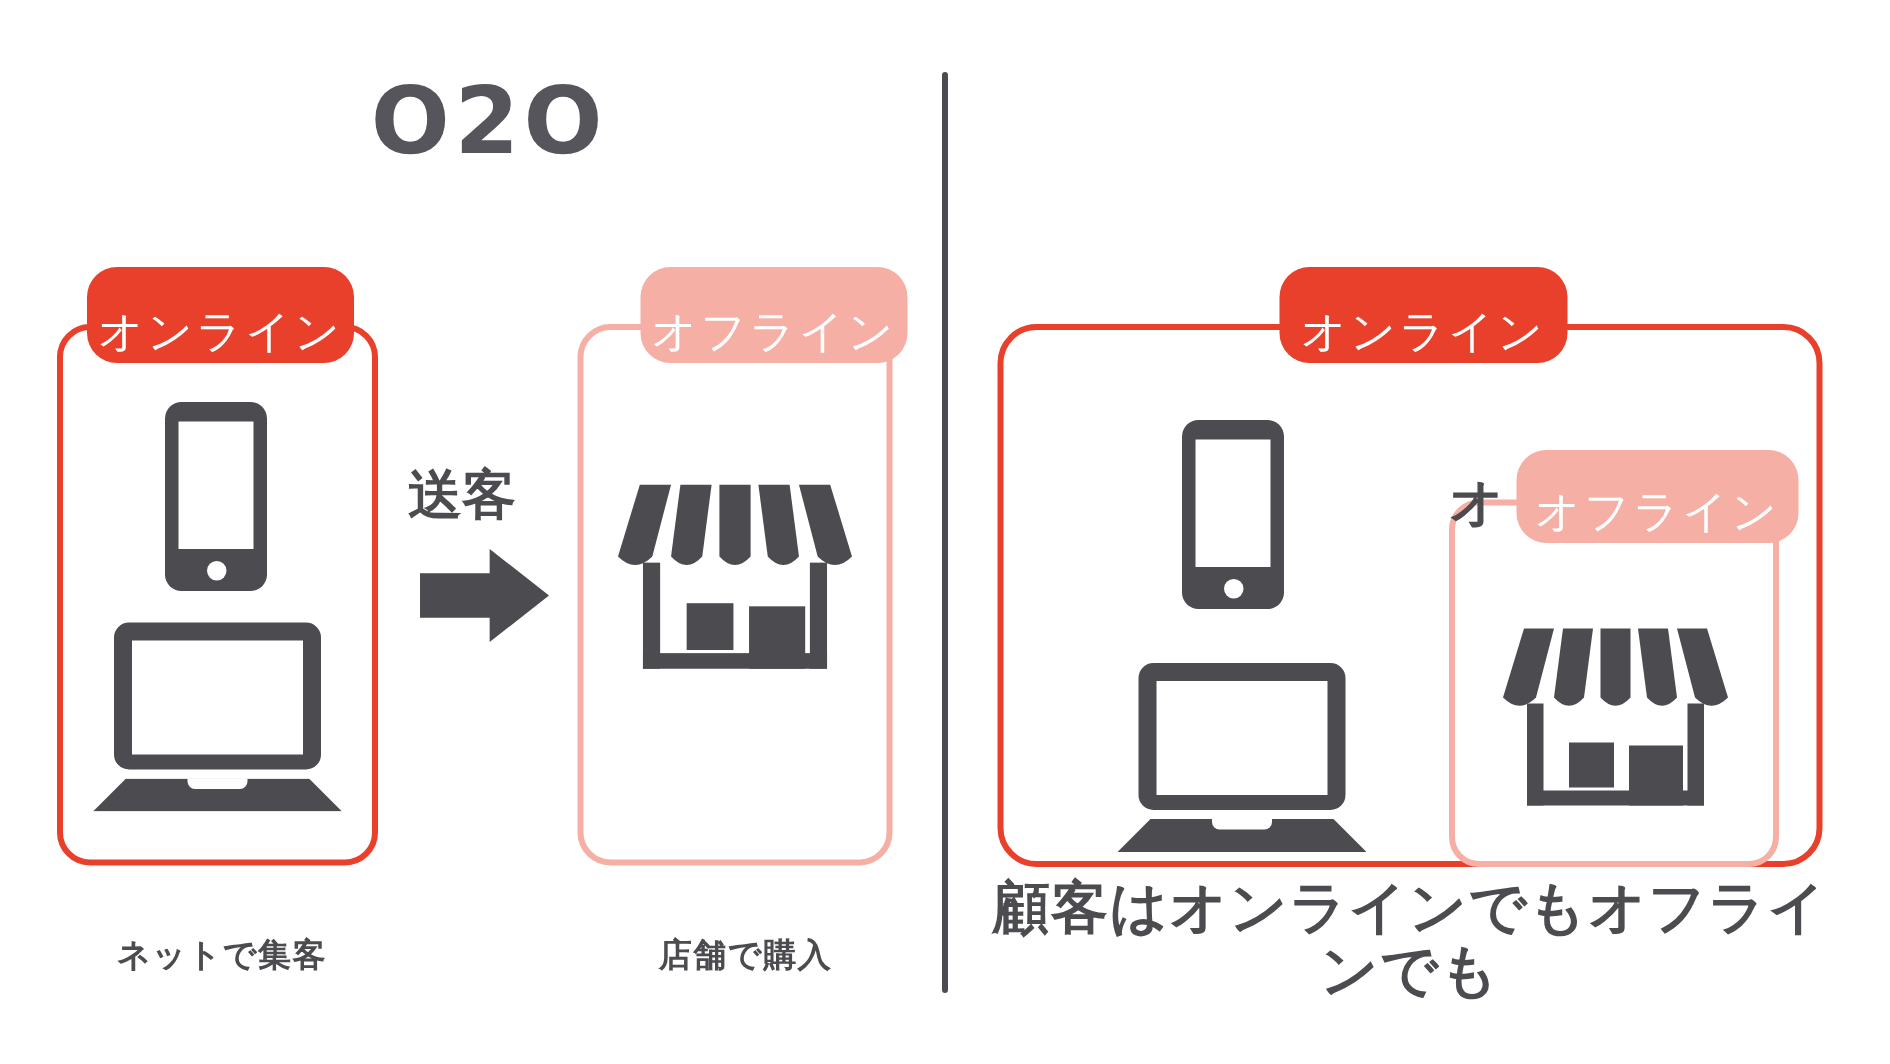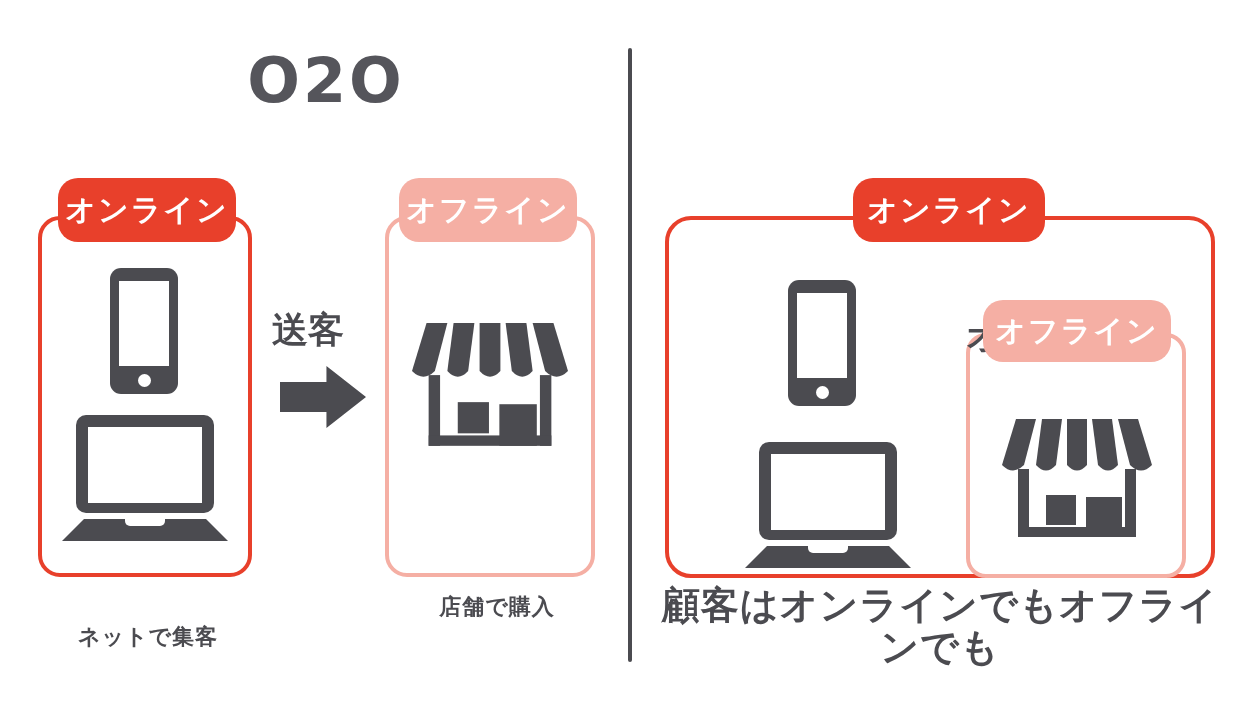--- a/index.html
+++ b/index.html
@@ -14,25 +14,25 @@
   .title{
     position:absolute;top:50px;width:200px;text-align:center;
     font-size:62px;font-weight:900;letter-spacing:3px;
     color:var(--title-gray,#55555B);line-height:1;
   }
   #o2o-title{left:226px;}
   #omo-title{left:850px;}
 
   .badge{
     position:absolute;height:64px;border-radius:20px;z-index:3;
-    display:flex;align-items:center;justify-content:center;
-    color:#fff;font-size:30px;font-weight:700;letter-spacing:2px;
+    display:flex;align-items:flex-end;justify-content:center;
+    color:#fff;font-size:30px;font-weight:400;letter-spacing:2px;
   }
   .badge.red{background:var(--red,#E8402B);}
-  .badge.pink{background:var(--pink,#F5AFA4);}
+  .badge.pink{background:var(--pink,#F5AFA4);margin-left:28px;}
   #o2o-online-badge{left:58px;top:178px;width:178px;}
   #o2o-offline-badge{left:399px;top:178px;width:178px;}
   #omo-online-badge{left:853px;top:178px;width:192px;}
   #omo-offline-badge{left:983px;top:300px;width:188px;height:62px;}
 
   .frame{position:absolute;border:4px solid;border-radius:22px;box-sizing:border-box;z-index:1;background:transparent;}
   .frame.red{border-color:var(--red,#E8402B);}
   .frame.pink{border-color:var(--pink,#F5AFA4);}
   #o2o-online-box{left:38px;top:216px;width:214px;height:361px;}
   #o2o-offline-box{left:385px;top:216px;width:210px;height:361px;}
@@ -60,21 +60,21 @@
   #omo-store{left:1002px;top:418px;width:150px;height:122px;}
 
   .arrow-label{position:absolute;left:272px;top:306px;width:104px;text-align:left;
     font-size:36px;font-weight:700;color:var(--dark,#4B4B50);}
   .block-arrow{position:absolute;left:280px;top:366px;width:86px;height:62px;background:var(--dark,#4B4B50);
     clip-path:polygon(0 26%,54% 26%,54% 0,100% 50%,54% 100%,54% 74%,0 74%);}
 
   .caption{position:absolute;text-align:center;font-weight:700;font-size:22px;
     color:var(--dark,#4B4B50);letter-spacing:1px;}
   #o2o-online-caption{left:18px;top:622px;width:260px;}
-  #o2o-offline-caption{left:367px;top:592px;width:260px;}
+  #o2o-offline-caption{left:367px;top:622px;width:260px;}
   #omo-caption{left:655px;top:584px;width:570px;font-size:38px;line-height:42px;}
 
   .divider{position:absolute;left:628px;top:48px;width:4px;height:614px;
     background:var(--dark,#4B4B50);border-radius:2px;}
 
   .occluded{position:absolute;left:966px;top:318px;z-index:2;
     font-size:36px;font-weight:700;color:var(--dark,#4B4B50);line-height:1;}
 </style>
 </head>
 <body>

